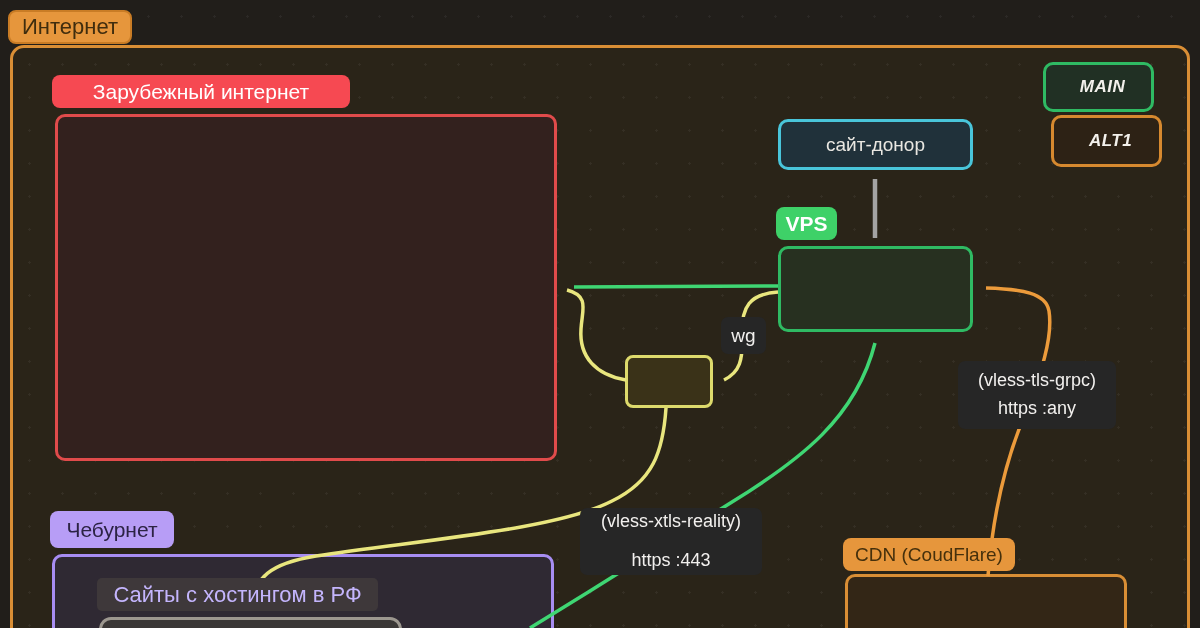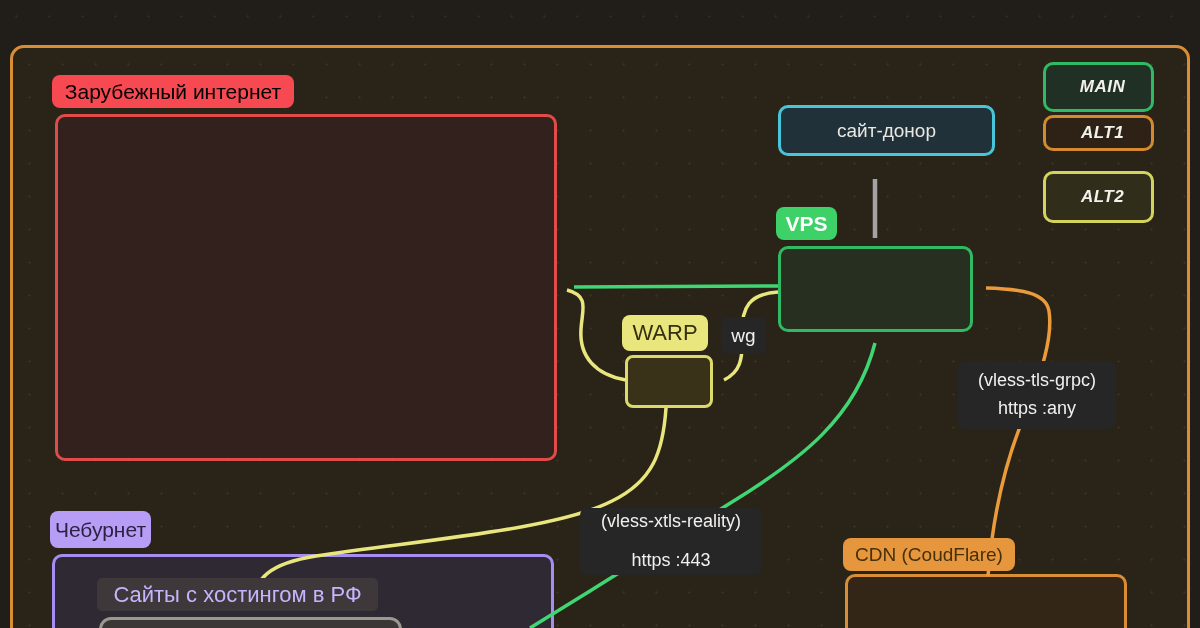--- a/index.html
+++ b/index.html
@@ -17,45 +17,45 @@
   
   .outer-box {
     position:absolute; left:10px; top:45px; width:1180px; height:640px;
     border:3px solid #d98e35; border-radius:14px;
     background-color:#2a2418;
     background-image:radial-gradient(circle, rgba(255,255,255,0.05) 1.2px, transparent 1.4px);
     background-size:33px 33px;
   }
   .box { position:absolute; border-radius:10px; }
   .foreign-box { left:55px; top:114px; width:502px; height:347px; border:3px solid #e04b4b; background:#33211e; }
-  .donor-box   { left:778px; top:105px; width:217px; height:51px; border:3px solid #49c5da; background:#20313a;
+  .donor-box   { left:778px; top:119px; width:195px; height:51px; border:3px solid #49c5da; background:#20313a;
                  display:flex; align-items:center; justify-content:center; color:#e9e7e1; font-size:19px; }
   .vps-box     { left:778px; top:246px; width:195px; height:86px; border:3px solid #2fba63; background:#273020; }
   .warp-box    { left:625px; top:355px; width:88px; height:53px; border:3px solid #ddda6c; background:#3a3218; border-radius:8px; }
   .purple-box  { left:52px; top:554px; width:502px; height:90px; border:3px solid #a78df2; background:#2f2933; }
   .inner-gray-box { left:99px; top:617px; width:303px; height:40px; border:3px solid #9c978f; background:#3a3736; border-radius:12px; }
   .cdn-box     { left:845px; top:574px; width:282px; height:70px; border:3px solid #d98e35; background:#332616; }
 
   
   .legend-box { position:absolute; left:1043px; width:111px; border-radius:10px;
                 display:flex; align-items:center; justify-content:center;
                 color:#f3f1ec; font-size:17px; font-style:italic; font-weight:bold; letter-spacing:0.5px;padding-left:8px; }
   .legend-main { top:62px;  height:50px; border:3px solid #2fba63; background:#213024; }
-  .legend-alt1 { top:115px; height:36px; border:3px solid #d6892f; background:#2d2215; }
+  .legend-alt1 { top:115px; height:52px; border:3px solid #d6892f; background:#2d2215;margin-left:8px; }
   .legend-alt2 { top:171px; height:52px; border:3px solid #d3d35e; background:#302e1a; }
 
   
   .pill { position:absolute; display:flex; align-items:center; justify-content:center;
           border-radius:8px; white-space:nowrap; }
   .internet-pill { left:8px; top:10px; width:124px; height:34px; background:#e6963c; border:2px solid #c97c25;
                    color:#402d0e; font-size:22px; }
-  .foreign-pill  { left:52px; top:75px; width:242px; height:33px; background:#f64952; color:#000000; font-size:21px; }
+  .foreign-pill  { left:52px; top:75px; width:298px; height:33px; background:#f64952; color:#ffffff; font-size:21px; }
   .vps-pill      { left:776px; top:207px; width:61px; height:33px; background:#3ed168; color:#ffffff; font-size:21px;font-weight:bold; }
   .warp-pill     { left:622px; top:315px; width:86px; height:36px; background:#e9e67e; color:#35300f; font-size:22px; }
-  .cheb-pill     { left:50px; top:511px; width:101px; height:37px; background:#b79df6; color:#2c2344; font-size:21px; }
+  .cheb-pill     { left:50px; top:511px; width:124px; height:37px; background:#b79df6; color:#2c2344; font-size:21px; }
   .cdn-pill      { left:843px; top:538px; width:172px; height:33px; background:#e6963c; color:#45300c; font-size:19px; }
   .ru-sites-lbl  { left:97px; top:578px; width:281px; height:33px; background:#3e383a; border-radius:5px;
                    color:#c4b5fd; font-size:22px; }
 
   
   .edge-label { position:absolute; background:#262626; border-radius:7px; color:#f2f0ee;
                 display:flex; flex-direction:column; align-items:center; justify-content:center;
                 font-size:18px; line-height:1.55; }
   .wg-label      { left:721px; top:317px; width:45px; height:37px; font-size:19px; }
   .reality-label { left:580px; top:508px; width:182px; height:67px;justify-content:space-between; }
@@ -85,23 +85,20 @@
     <span>сайт-донор</span>
   </div>
   <div class="box vps-box"></div>
   <div class="box warp-box"></div>
 
   <div class="legend-box legend-main">
     <span>MAIN</span>
   </div>
   <div class="legend-box legend-alt1">
     <span>ALT1</span>
-  </div>
-  <div class="legend-box legend-alt2">
-    <span>ALT2</span>
   </div>
 
   <svg class="edges" viewBox="0 0 1200 628">
     <defs>
       <marker id="arrG" viewBox="0 0 8 6" refX="7" refY="3" markerWidth="4.6" markerHeight="4.6" orient="auto-start-reverse">
         <path d="M0,0 L8,3 L0,6 Z" fill="#3fd673"></path>
       </marker>
       <marker id="arrY" viewBox="0 0 8 6" refX="7" refY="3" markerWidth="4.6" markerHeight="4.6" orient="auto-start-reverse">
         <path d="M0,0 L8,3 L0,6 Z" fill="#e9e67e"></path>
       </marker>
@@ -133,28 +130,28 @@
   </div>
   <div class="edge-label reality-label">
     <span>(vless-xtls-reality)</span>
     <span>https :443</span>
   </div>
   <div class="edge-label grpc-label">
     <span>(vless-tls-grpc)</span>
     <span>https :any</span>
   </div>
 
+  <div class="pill internet-pill">
+    <span>Интернет</span>
+  </div>
   <div class="pill foreign-pill">
     <span>Зарубежный интернет</span>
   </div>
   <div class="pill vps-pill">
     <span>VPS</span>
-  </div>
-  <div class="pill warp-pill">
-    <span>WARP</span>
   </div>
   <div class="pill cheb-pill">
     <span>Чебурнет</span>
   </div>
   <div class="pill cdn-pill">
     <span>CDN (CoudFlare)</span>
   </div>
   <div class="pill ru-sites-lbl">
     <span>Сайты с хостингом в РФ</span>
   </div>

